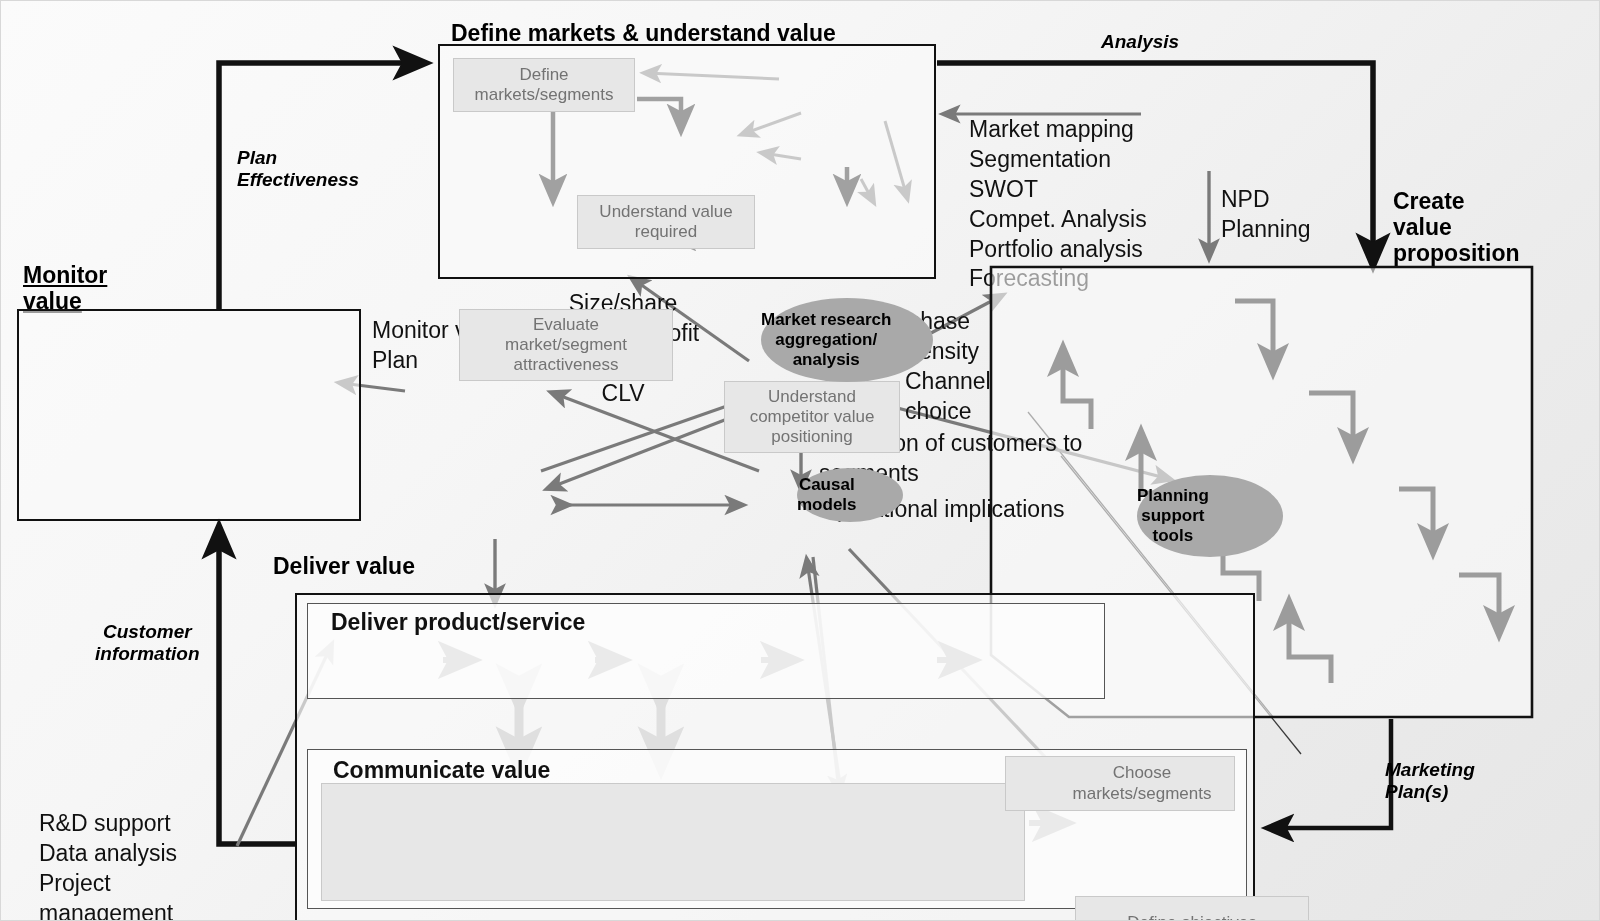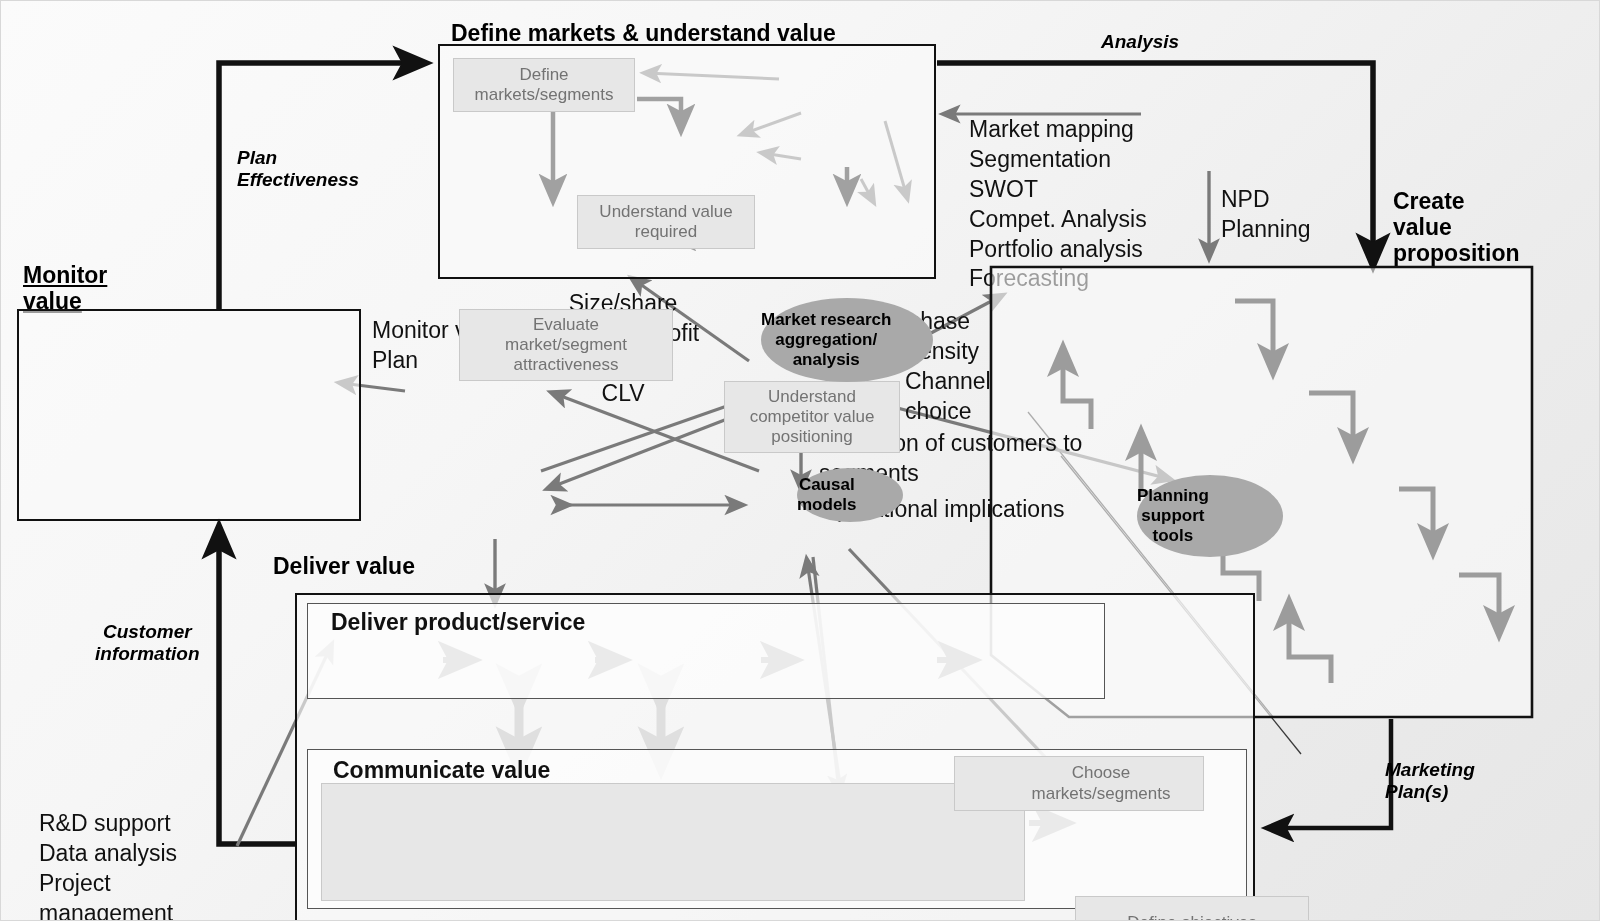--- a/index.html
+++ b/index.html
@@ -194,21 +194,21 @@
   <div class="abs heading" style="left:1392px;top:188px;">
     <div>Create</div>
     <div>value</div>
     <div>proposition</div>
   </div>
 
   <svg class="abs" style="left:988px;top:264px;width:545px;height:454px;" viewBox="0 0 545 454">
     <path d="M2,2 L543,2 L543,452 L80,452 L2,390 Z" fill="rgba(250,250,250,0.60)" stroke="#111" stroke-width="2.6"></path>
   </svg>
 
-  <div class="abs pbox zt" style="left:953px;top:283px;width:250px;height:55px;padding-left:44px;">
+  <div class="abs pbox zt" style="left:1004px;top:283px;width:230px;height:55px;padding-left:44px;">
     <span style="white-space:pre-line;">Choose
 markets/segments</span>
   </div>
   <div class="abs pbox zt" style="left:1074px;top:368px;width:234px;height:55px;">
     <span>Define objectives</span>
   </div>
 
   <div class="abs ital" style="left:1384px;top:758px;">
     <div>Marketing</div>
     <div>Plan(s)</div>

